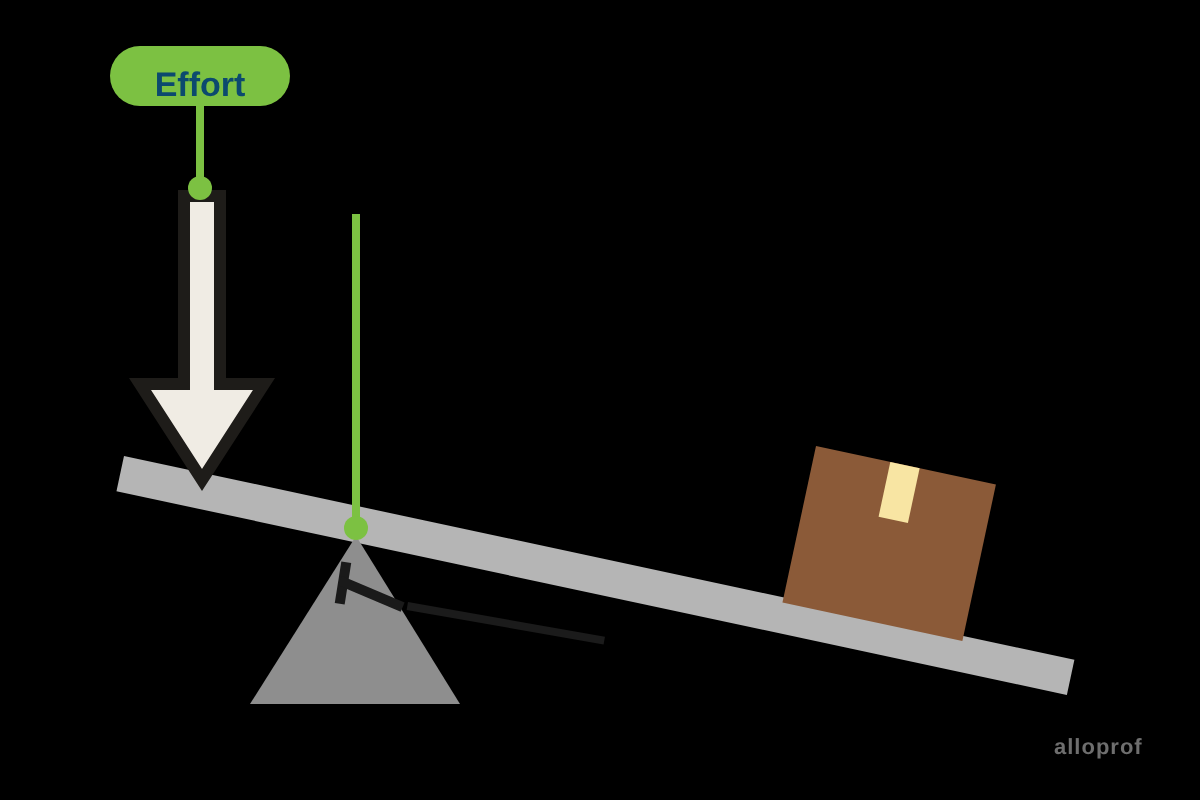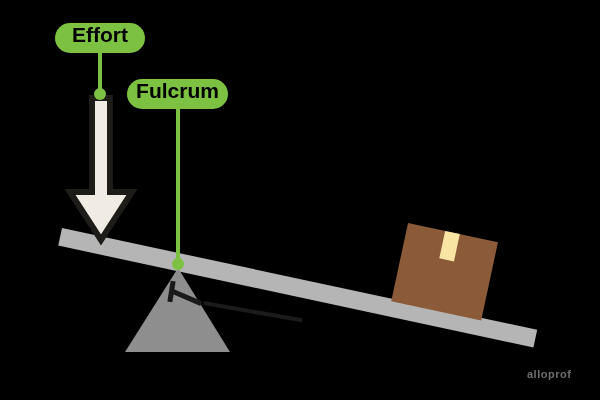--- a/index.html
+++ b/index.html
@@ -53,22 +53,22 @@
   
   .line{position:absolute;width:4px;background:#7cc142;z-index:6;}
   .effort-line{left:98px;top:52px;height:38px;}
   .fulcrum-line{left:176px;top:107px;height:153px;}
   .dot{position:absolute;width:12px;height:12px;border-radius:50%;background:#7cc142;z-index:6;}
   .effort-dot{left:94px;top:88px;}
   .fulcrum-dot{left:172px;top:258px;}
   
   .pill{
     position:absolute;height:30px;border-radius:15px;background:#7cc142;
-    display:flex;align-items:flex-start;justify-content:center;
-    color:#000000;font-weight:700;font-size:21px;z-index:7;
+    display:flex;align-items:flex-end;justify-content:center;
+    color:#0c4a6e;font-weight:700;font-size:17px;z-index:7;
   }
   .effort-pill{left:55px;top:23px;width:90px;}
   .fulcrum-pill{left:127px;top:79px;width:101px;}
   
   .watermark{
     position:absolute;left:527px;top:368px;z-index:5;
     color:#6e6e6e;font-size:11px;font-weight:700;letter-spacing:.5px;
   }
 </style>
 </head>
@@ -93,19 +93,16 @@
   </svg>
 
   <div class="line effort-line"></div>
   <div class="dot effort-dot"></div>
   <div class="pill effort-pill">
     <span>Effort</span>
   </div>
 
   <div class="line fulcrum-line"></div>
   <div class="dot fulcrum-dot"></div>
-  <div class="pill fulcrum-pill">
-    <span>Fulcrum</span>
-  </div>
 
   <div class="watermark">alloprof</div>
 
 </div>
 
 </body></html>

